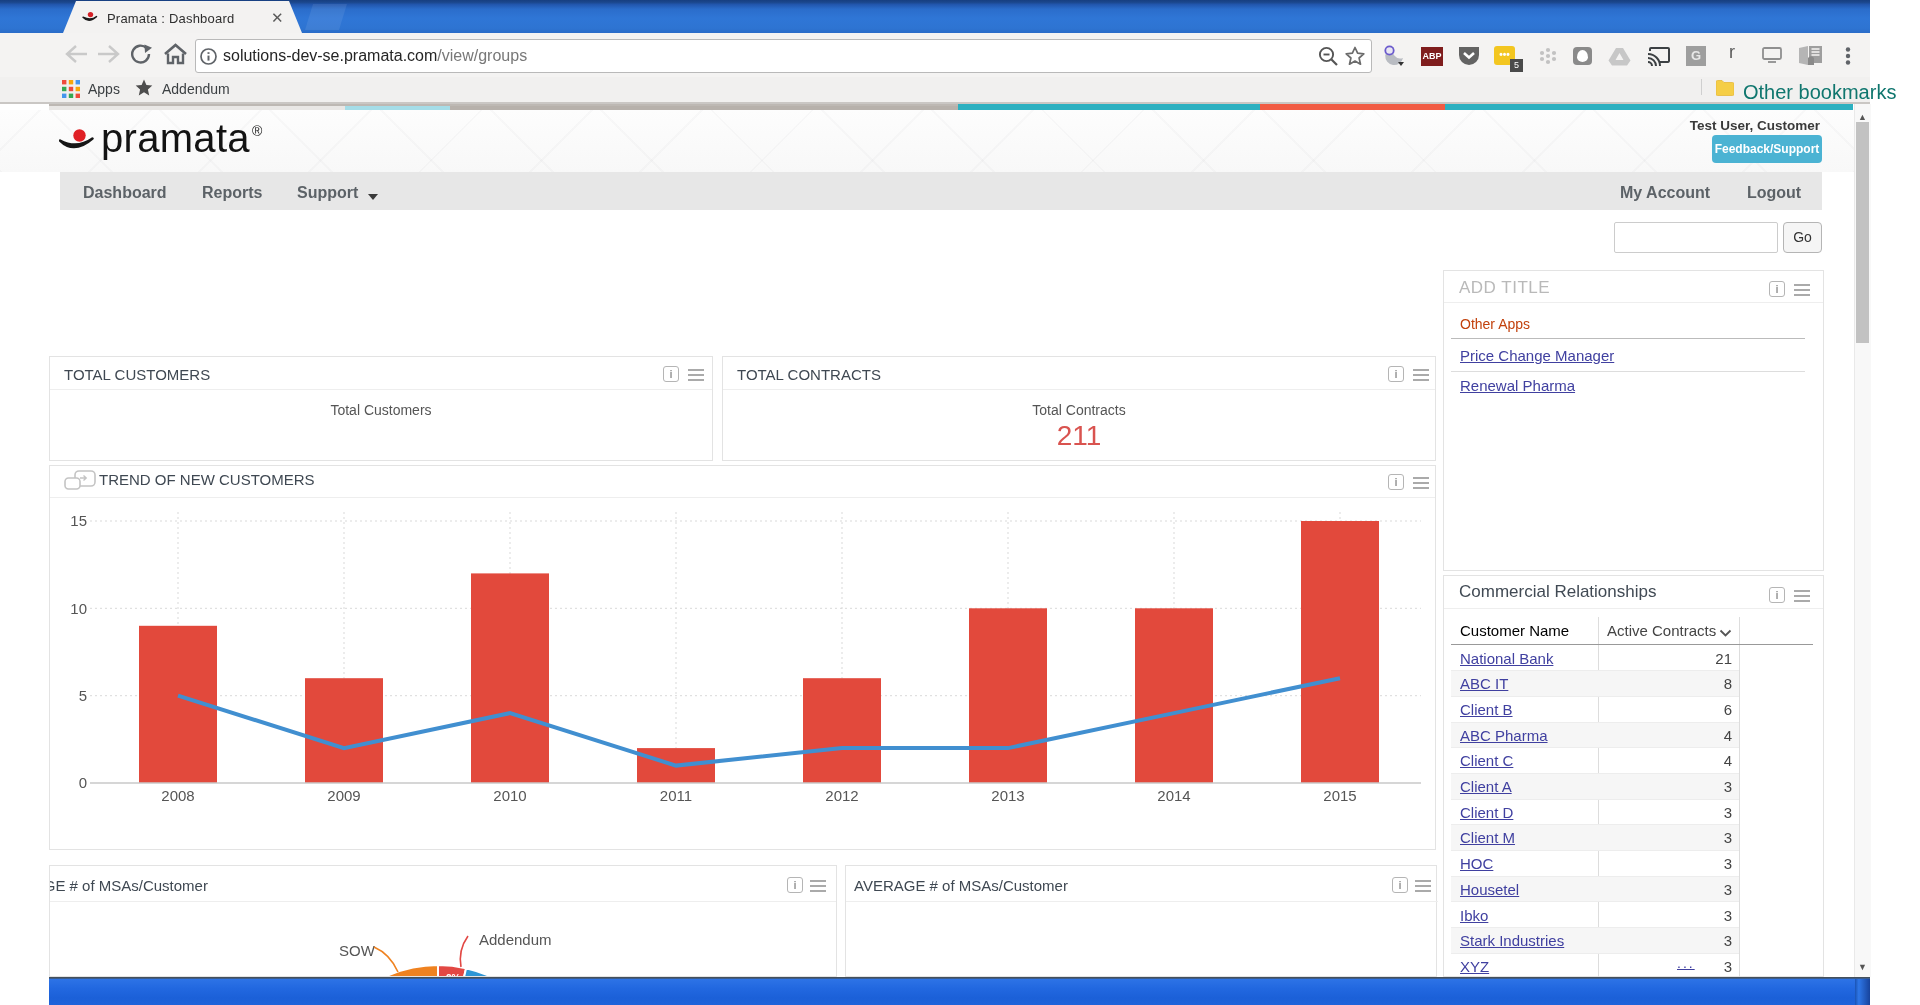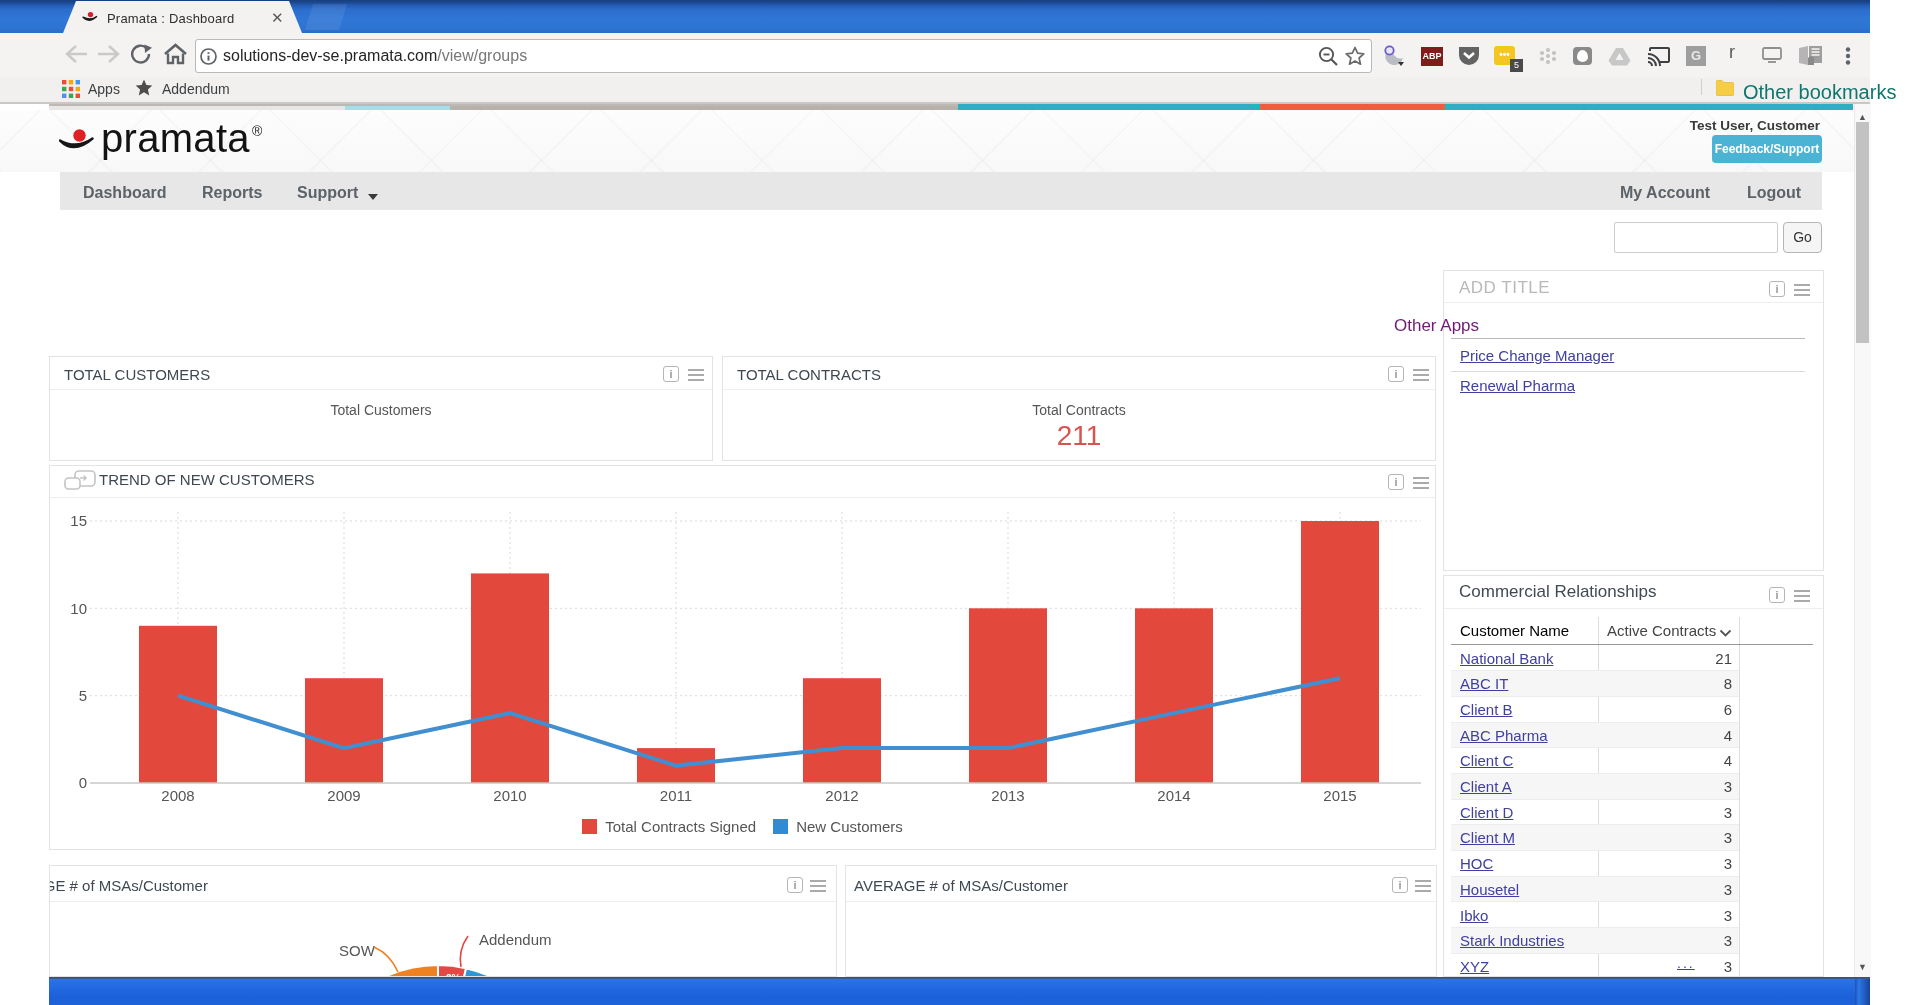--- a/index.html
+++ b/index.html
@@ -279,24 +279,20 @@
       <text x="129" y="303" text-anchor="middle">2008</text>
       <text x="295" y="303" text-anchor="middle">2009</text>
       <text x="461" y="303" text-anchor="middle">2010</text>
       <text x="627" y="303" text-anchor="middle">2011</text>
       <text x="793" y="303" text-anchor="middle">2012</text>
       <text x="959" y="303" text-anchor="middle">2013</text>
       <text x="1125" y="303" text-anchor="middle">2014</text>
       <text x="1291" y="303" text-anchor="middle">2015</text>
     </g>
   </svg>
-  <div class="abs" style="left:49px;top:818px;width:1387px;text-align:center;font-size:15px;color:#555">
-    <span style="display:inline-block;width:15px;height:15px;background:#e2493c;vertical-align:-2px"></span>&nbsp; Total Contracts Signed &nbsp;&nbsp;
-    <span style="display:inline-block;width:15px;height:15px;background:#2f8bd4;vertical-align:-2px"></span>&nbsp; New Customers
-  </div>
 
   <div class="abs card" style="left:49px;top:865px;width:788px;height:112px;overflow:hidden">
     <div class="abs cardtitle" style="left:-56px;top:11px;width:400px;white-space:nowrap">AVERAGE # of MSAs/Customer</div>
     <div class="abs iico" style="left:737px;top:11px">i</div>
     <div class="abs hico" style="left:760px;top:14px">
         <div></div>
         <div></div>
         <div></div>
       </div>
     <div class="abs hline" style="left:0;top:35px;width:788px"></div>
@@ -326,21 +322,21 @@
 
   <div class="abs card" style="left:1443px;top:270px;width:381px;height:301px"></div>
   <div class="abs" style="left:1459px;top:278px;font-size:17px;color:#b9b9b9;letter-spacing:.5px">ADD TITLE</div>
   <div class="abs iico" style="left:1769px;top:281px">i</div>
   <div class="abs hico" style="left:1794px;top:284px">
       <div></div>
       <div></div>
       <div></div>
     </div>
   <div class="abs hline" style="left:1444px;top:302px;width:379px"></div>
-  <div class="abs" style="left:1394px;top:316px;font-size:17px;color:#701a75">Other Apps</div>
+  <div class="abs" style="left:1460px;top:316px;font-size:14px;color:#c2410c">Other Apps</div>
   <div class="abs" style="left:1451px;top:338px;width:354px;height:1px;background:#bbb"></div>
   <div class="abs slink" style="left:1460px;top:347px">Price Change Manager</div>
   <div class="abs" style="left:1451px;top:371px;width:354px;height:1px;background:#ddd"></div>
   <div class="abs slink" style="left:1460px;top:377px">Renewal Pharma</div>
 
   <div class="abs card" style="left:1443px;top:575px;width:381px;height:402px;overflow:hidden" id="crcard"></div>
   <div class="abs" style="left:1459px;top:582px;font-size:17px;color:#414a54">Commercial Relationships</div>
   <div class="abs iico" style="left:1769px;top:587px">i</div>
   <div class="abs hico" style="left:1794px;top:590px">
       <div></div>

